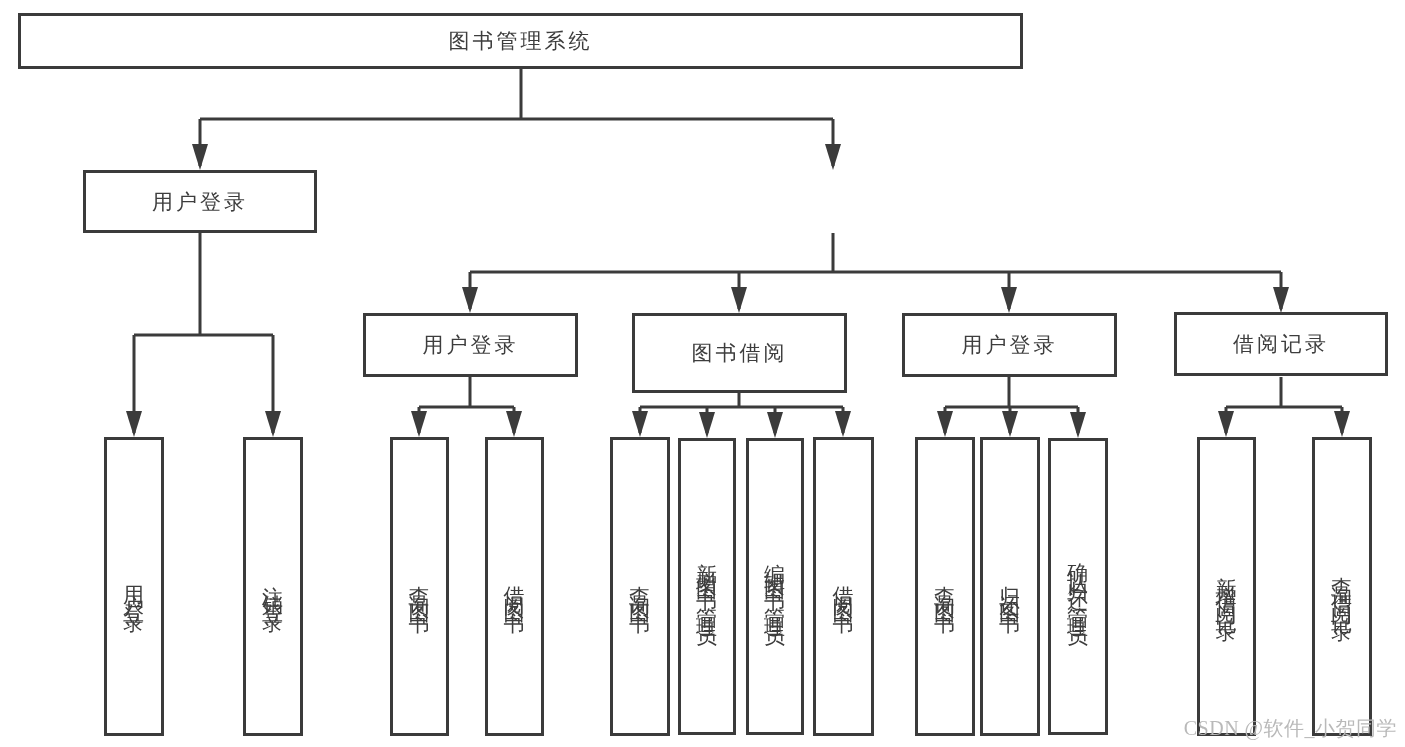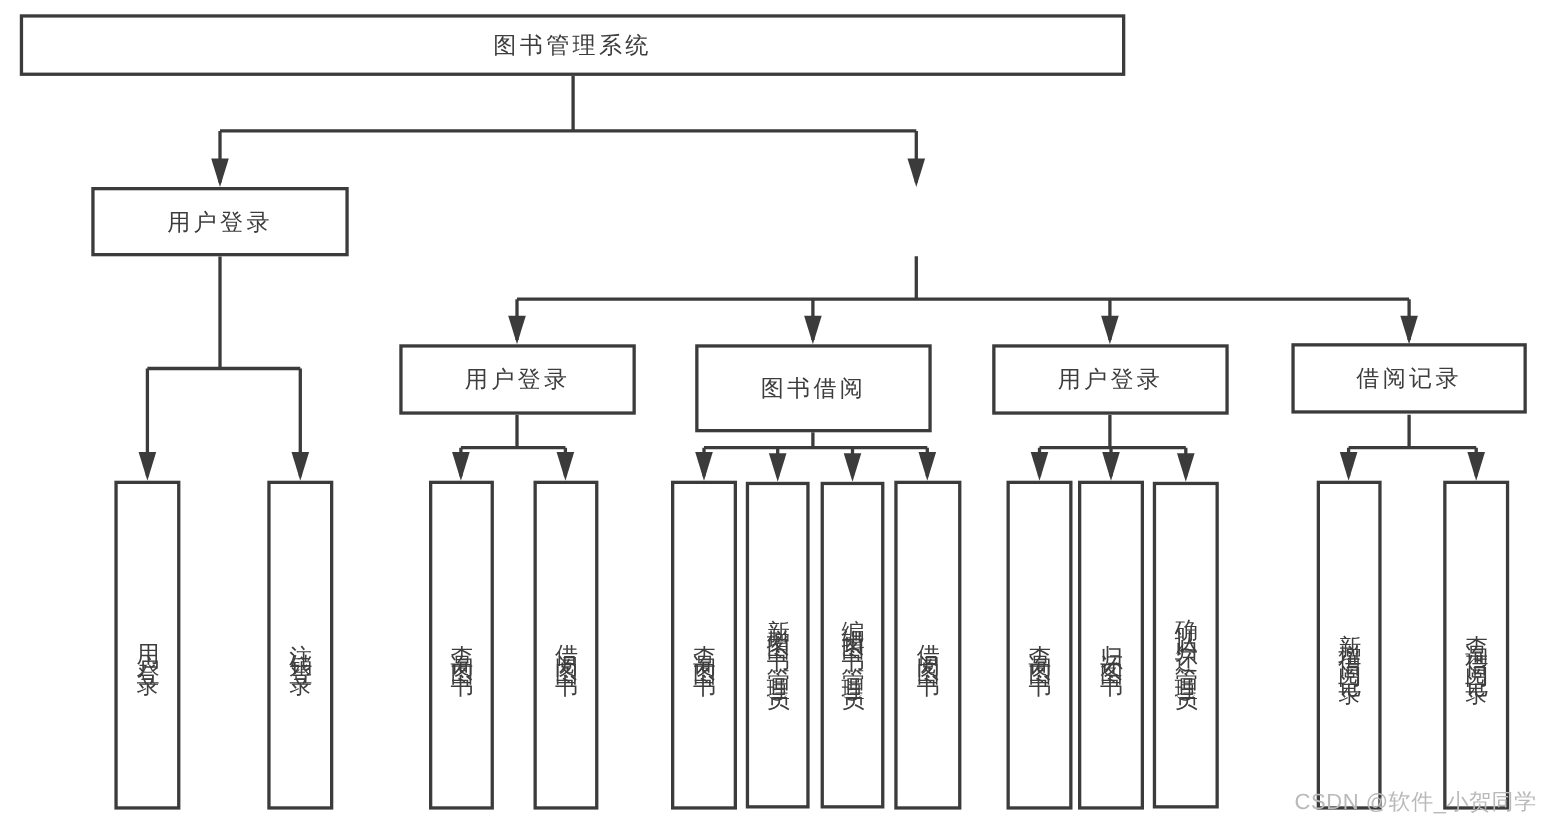--- a/index.html
+++ b/index.html
@@ -37,20 +37,21 @@
   }
   .vtext{
     writing-mode:vertical-rl;text-orientation:mixed;
     font-size:21px;letter-spacing:9px;color:var(--text);
     white-space:nowrap;line-height:1;
   }
   .watermark{
     position:absolute;right:8px;bottom:5px;z-index:2;
     font-size:20px;color:var(--watermark);letter-spacing:0.5px;
     white-space:nowrap;
+    font-family:Liberation Serif, serif;
   }
 </style>
 </head>
 <body>
 
 <div class="canvas">
 
   <svg class="connectors" viewBox="0 0 1405 747" xmlns="http://www.w3.org/2000/svg">
 
     <path d="M521 69 V119 M200 119 H833 M200 119 V166 M833 119 V166"></path>

